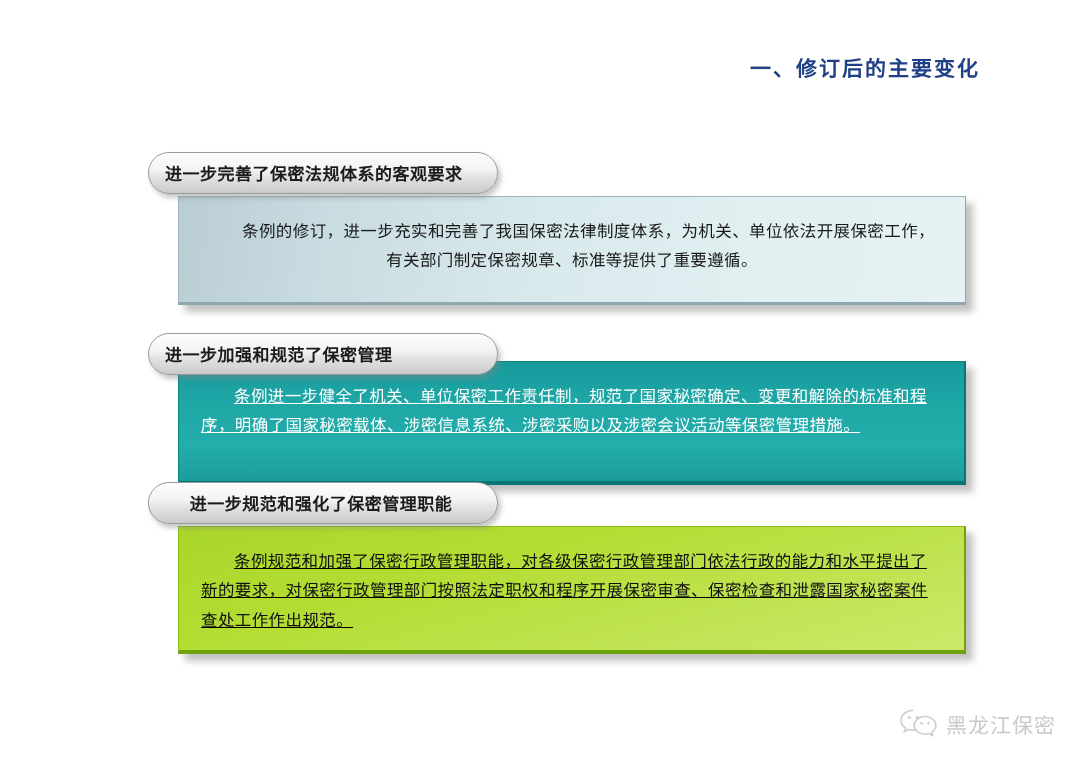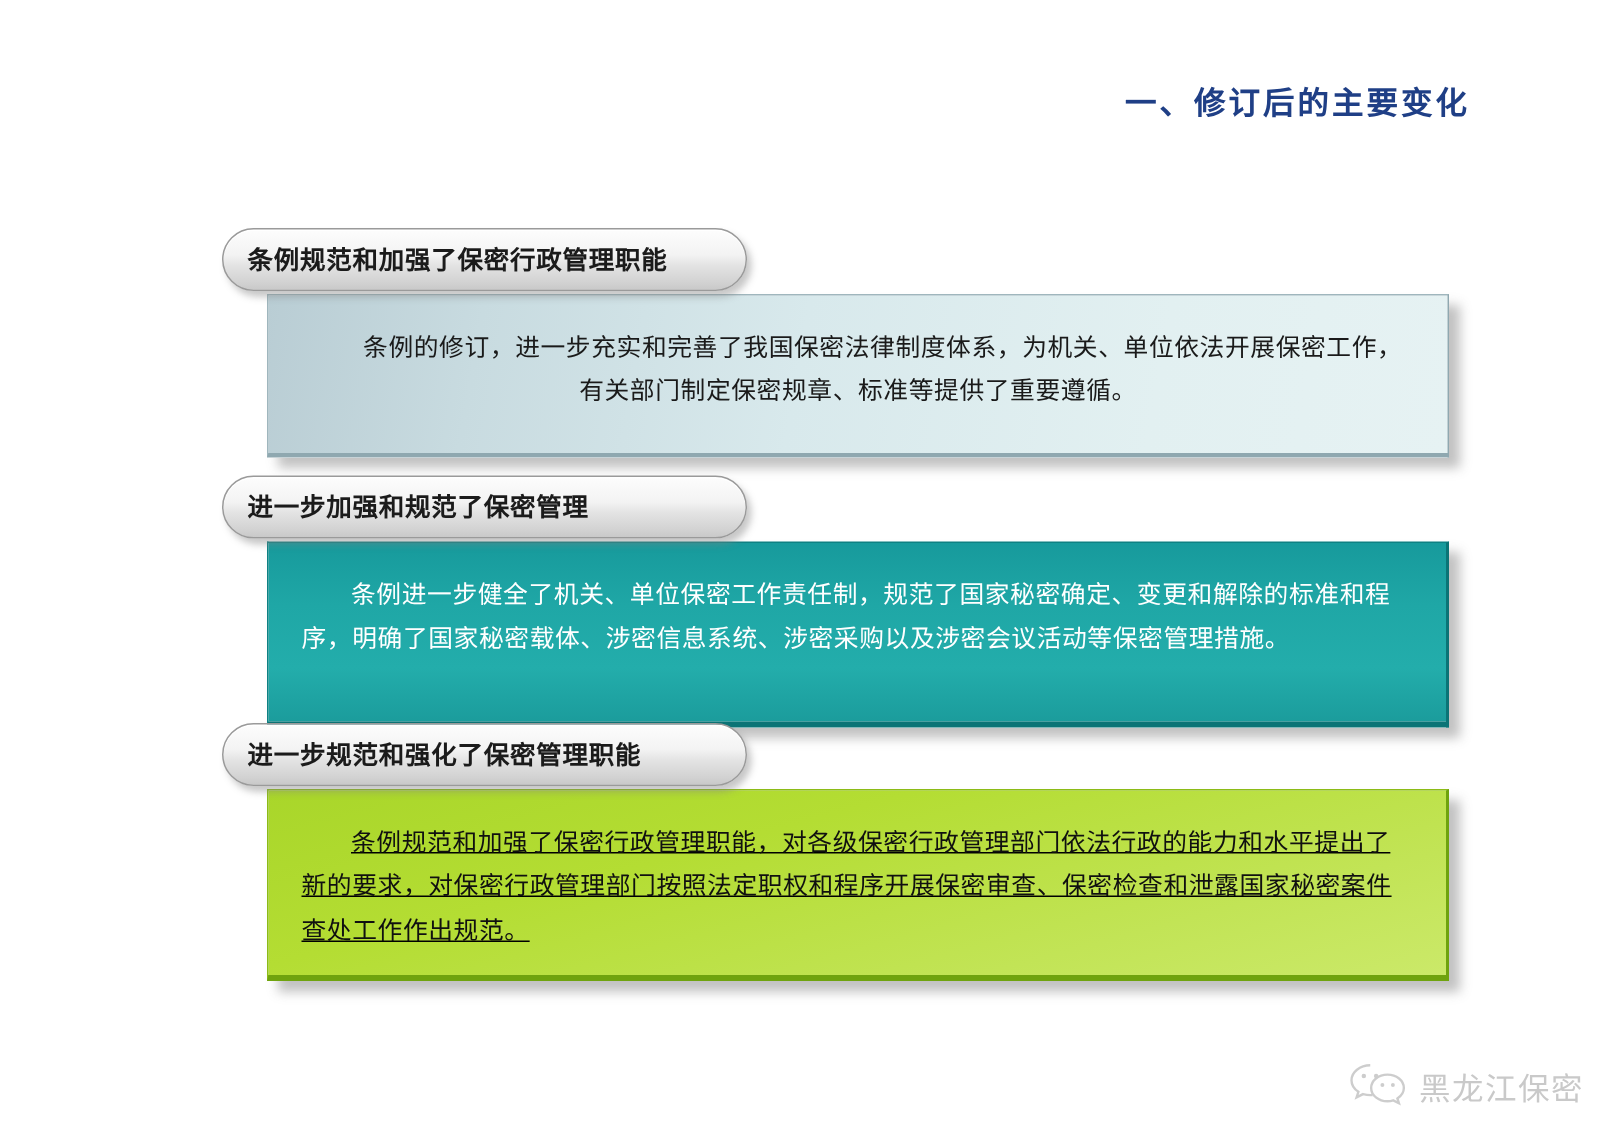--- a/index.html
+++ b/index.html
@@ -84,21 +84,21 @@
 
   .panel-text {
     font-size: 16.5px;
     line-height: 1.78;
     letter-spacing: 0.4px;
     text-indent: 2em;
     margin: 0;
     font-family: "DejaVu Sans", "Liberation Sans", sans-serif;
   }
   .panel-1 .panel-text { color: #1a1a1a; text-align: center; }
-  .panel-2 .panel-text { color: #ffffff; }
+  .panel-2 .panel-text { color: #ffffff; text-decoration: underline; }
   .panel-3 .panel-text { color: #101010; }
 
   
   .pill {
     position: absolute;
     left: 0;
     top: 0;
     height: 42px;
     line-height: 42px;
     padding: 0 20px 0 16px;
@@ -109,22 +109,22 @@
     box-shadow: 3px 4px 5px rgba(130,130,130,0.45),
                 inset 0 1px 0 rgba(255,255,255,0.95);
     font-size: 17px;
     font-weight: bold;
     color: #1b1b1b;
     letter-spacing: 0.5px;
     white-space: nowrap;
     z-index: 5;
   }
   .pill-1 { width: 350px; }
-  .pill-2 { width: 350px; }
-  .pill-3 { width: 350px; }
+  .pill-2 { width: 350px; margin-top: 16px; }
+  .pill-3 { width: 350px; text-align: center; }
 
   
   .footer-mark {
     position: absolute;
     right: 24px;
     bottom: 22px;
     display: flex;
     align-items: center;
     gap: 6px;
     opacity: 0.62;
@@ -141,21 +141,21 @@
 <body>
 
 <div class="slide">
 
   <div class="slide-title">一、修订后的主要变化</div>
 
   <div class="section section-1">
     <div class="panel panel-1">
       <p class="panel-text">条例的修订，进一步充实和完善了我国保密法律制度体系，为机关、单位依法开展保密工作，有关部门制定保密规章、标准等提供了重要遵循。</p>
     </div>
-    <div class="pill pill-1">条例规范和加强了保密行政管理职能</div>
+    <div class="pill pill-1">进一步完善了保密法规体系的客观要求</div>
   </div>
 
   <div class="section section-2">
     <div class="panel panel-2">
       <p class="panel-text">条例进一步健全了机关、单位保密工作责任制，规范了国家秘密确定、变更和解除的标准和程序，明确了国家秘密载体、涉密信息系统、涉密采购以及涉密会议活动等保密管理措施。</p>
     </div>
     <div class="pill pill-2">进一步加强和规范了保密管理</div>
   </div>
 
   <div class="section section-3">

